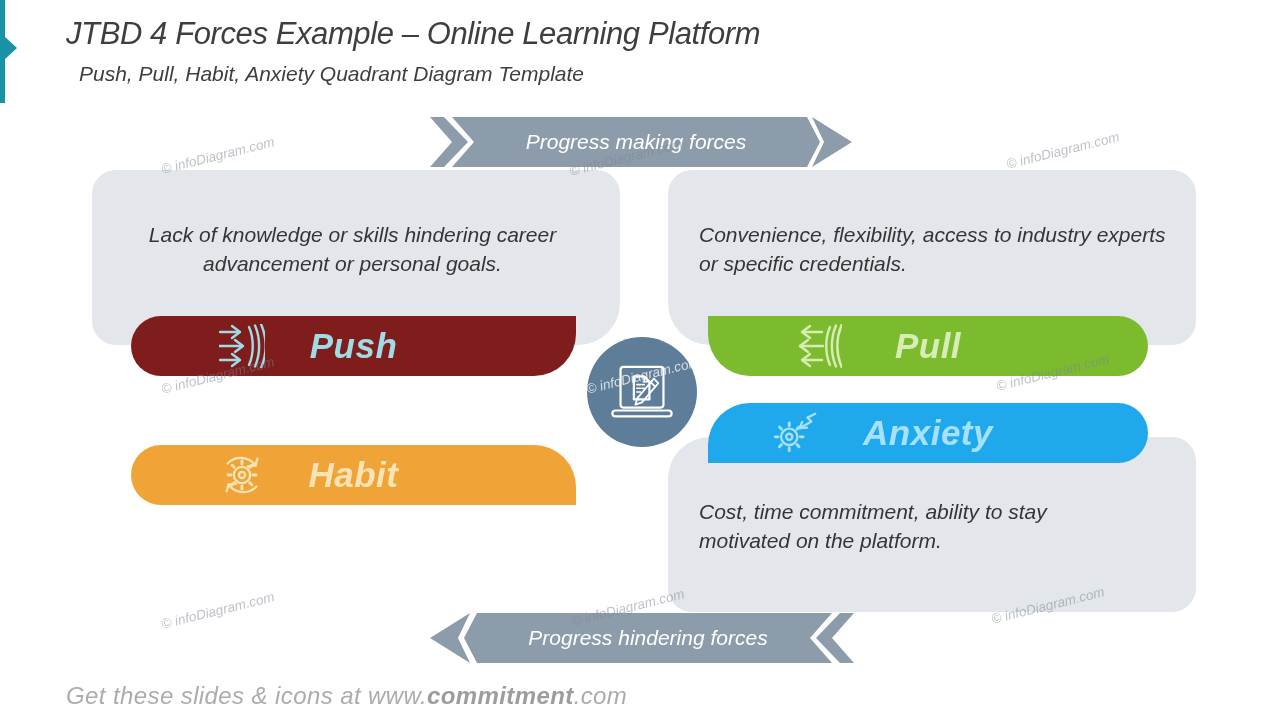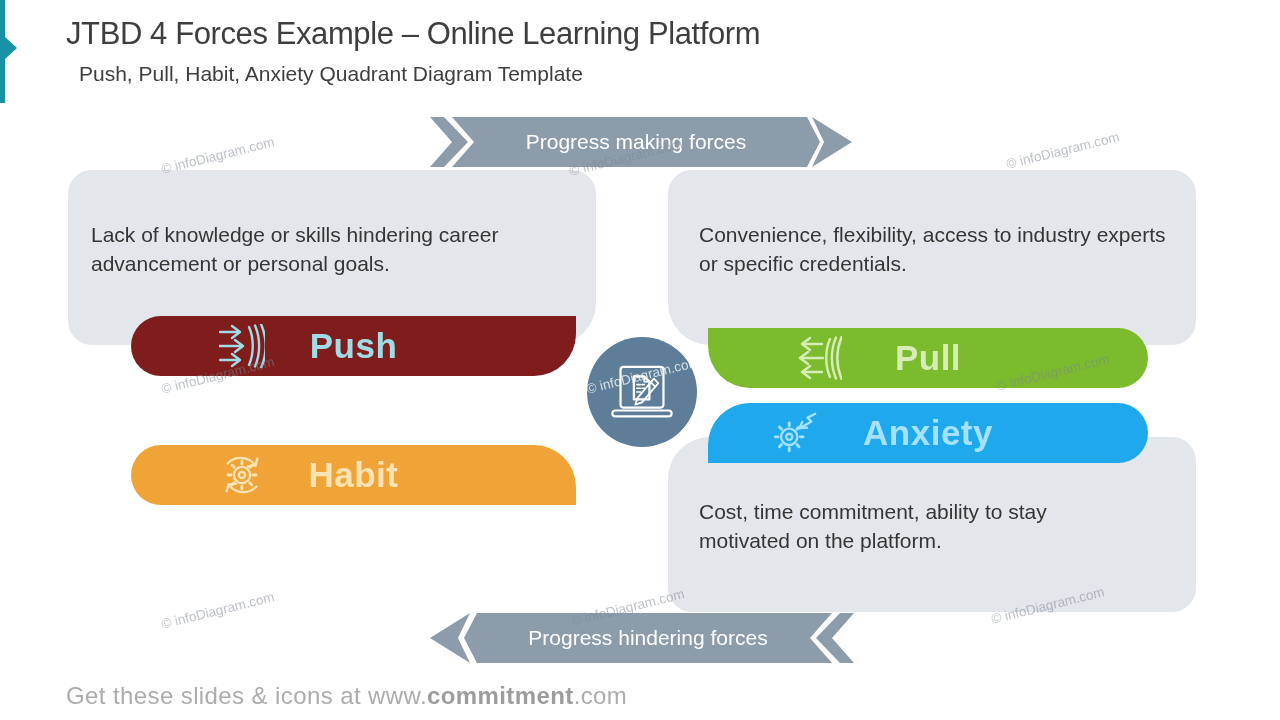--- a/index.html
+++ b/index.html
@@ -1,18 +1,19 @@
 <!DOCTYPE html>
 <html><head>
 <meta charset="utf-8">
 <style>
   html,body{margin:0;padding:0;background:#fff;}
   .slide{
     position:relative;width:1252px;height:720px;overflow:hidden;background:#ffffff;
     font-family:"Liberation Sans",sans-serif;
+    font-style:italic;
   }
   
   .accent-bar-tl{position:absolute;left:0;top:0;width:5px;height:103px;}
   .accent-chevron-tl{position:absolute;left:4px;top:36px;width:13px;height:24px;
     clip-path:polygon(0 0,100% 50%,0 100%);}
   .accent-bar-br{position:absolute;left:1274px;top:669px;width:6px;height:51px;}
   
   .title{position:absolute;left:66px;top:16px;font-size:31px;font-weight:400;color:#3e3e3e;letter-spacing:-0.4px;white-space:nowrap;}
   .subtitle{position:absolute;left:67px;top:62px;font-size:21px;font-weight:400;color:#3e3e3e;white-space:nowrap;margin-left:12px;}
   
@@ -23,34 +24,34 @@
   .bp-tip-l{left:430px;top:613px;width:40px;clip-path:polygon(100% 0,0 50%,100% 100%,28px 50%);}
   .bp-band-l{left:464px;top:613px;width:368px;clip-path:polygon(13px 0,100% 0,346px 50%,100% 100%,13px 100%,0 50%);}
   .bp-chev-l{left:816px;top:613px;width:38px;clip-path:polygon(100% 0,24px 0,0 50%,24px 100%,100% 100%,16px 50%);}
   .banner-label{position:absolute;width:368px;height:50px;line-height:50px;text-align:center;
     color:#ffffff;font-size:21px;z-index:4;}
   .banner-label.top{left:452px;top:117px;}
   .banner-label.bottom{left:464px;top:613px;}
   
   .panel{position:absolute;width:528px;height:175px;z-index:1;}
   .panel p{margin:0;font-size:21px;line-height:29px;color:#353535;}
-  .panel-push{left:68px;top:170px;border-radius:24px 24px 42px 24px;padding:0;}
+  .panel-push{left:92px;top:170px;border-radius:24px 24px 42px 24px;padding:0;text-align:center;}
   .panel-pull{left:668px;top:170px;border-radius:24px 24px 24px 42px;}
   .panel-habit{left:84px;top:437px;border-radius:24px 42px 24px 24px;}
   .panel-anxiety{left:668px;top:437px;border-radius:42px 24px 24px 24px;}
   .panel-push p,.panel-pull p{position:absolute;top:50px;}
   .panel-habit p,.panel-anxiety p{position:absolute;top:60px;}
   .panel-push p{left:23px;max-width:475px;}
   .panel-pull p{left:31px;max-width:475px;}
   .panel-habit p{left:23px;max-width:480px;}
   .panel-anxiety p{left:31px;max-width:420px;}
   
   .bar{position:absolute;height:60px;z-index:3;}
   .bar-push{left:131px;top:316px;width:445px;border-radius:30px 0 42px 30px;}
-  .bar-pull{left:708px;top:316px;width:440px;border-radius:0 30px 30px 42px;margin-top:12px;}
+  .bar-pull{left:708px;top:316px;width:440px;border-radius:0 30px 30px 42px;}
   .bar-habit{left:131px;top:403px;width:445px;border-radius:30px 42px 0 30px;margin-top:42px;}
   .bar-anxiety{left:708px;top:403px;width:440px;border-radius:42px 30px 30px 0;}
   .bar-label{position:absolute;left:0;top:0;width:100%;height:60px;line-height:60px;
     text-align:center;font-size:35px;font-weight:bold;letter-spacing:0.5px;}
   .bar-icon{position:absolute;top:8px;left:88px;}
   .bar-icon.gear{top:5px;left:86px;}
   .bar-anxiety .bar-icon.gear{left:62px;}
   
   .center-circle{position:absolute;left:587px;top:337px;width:110px;height:110px;border-radius:50%;
     z-index:2;display:flex;align-items:center;justify-content:center;}

